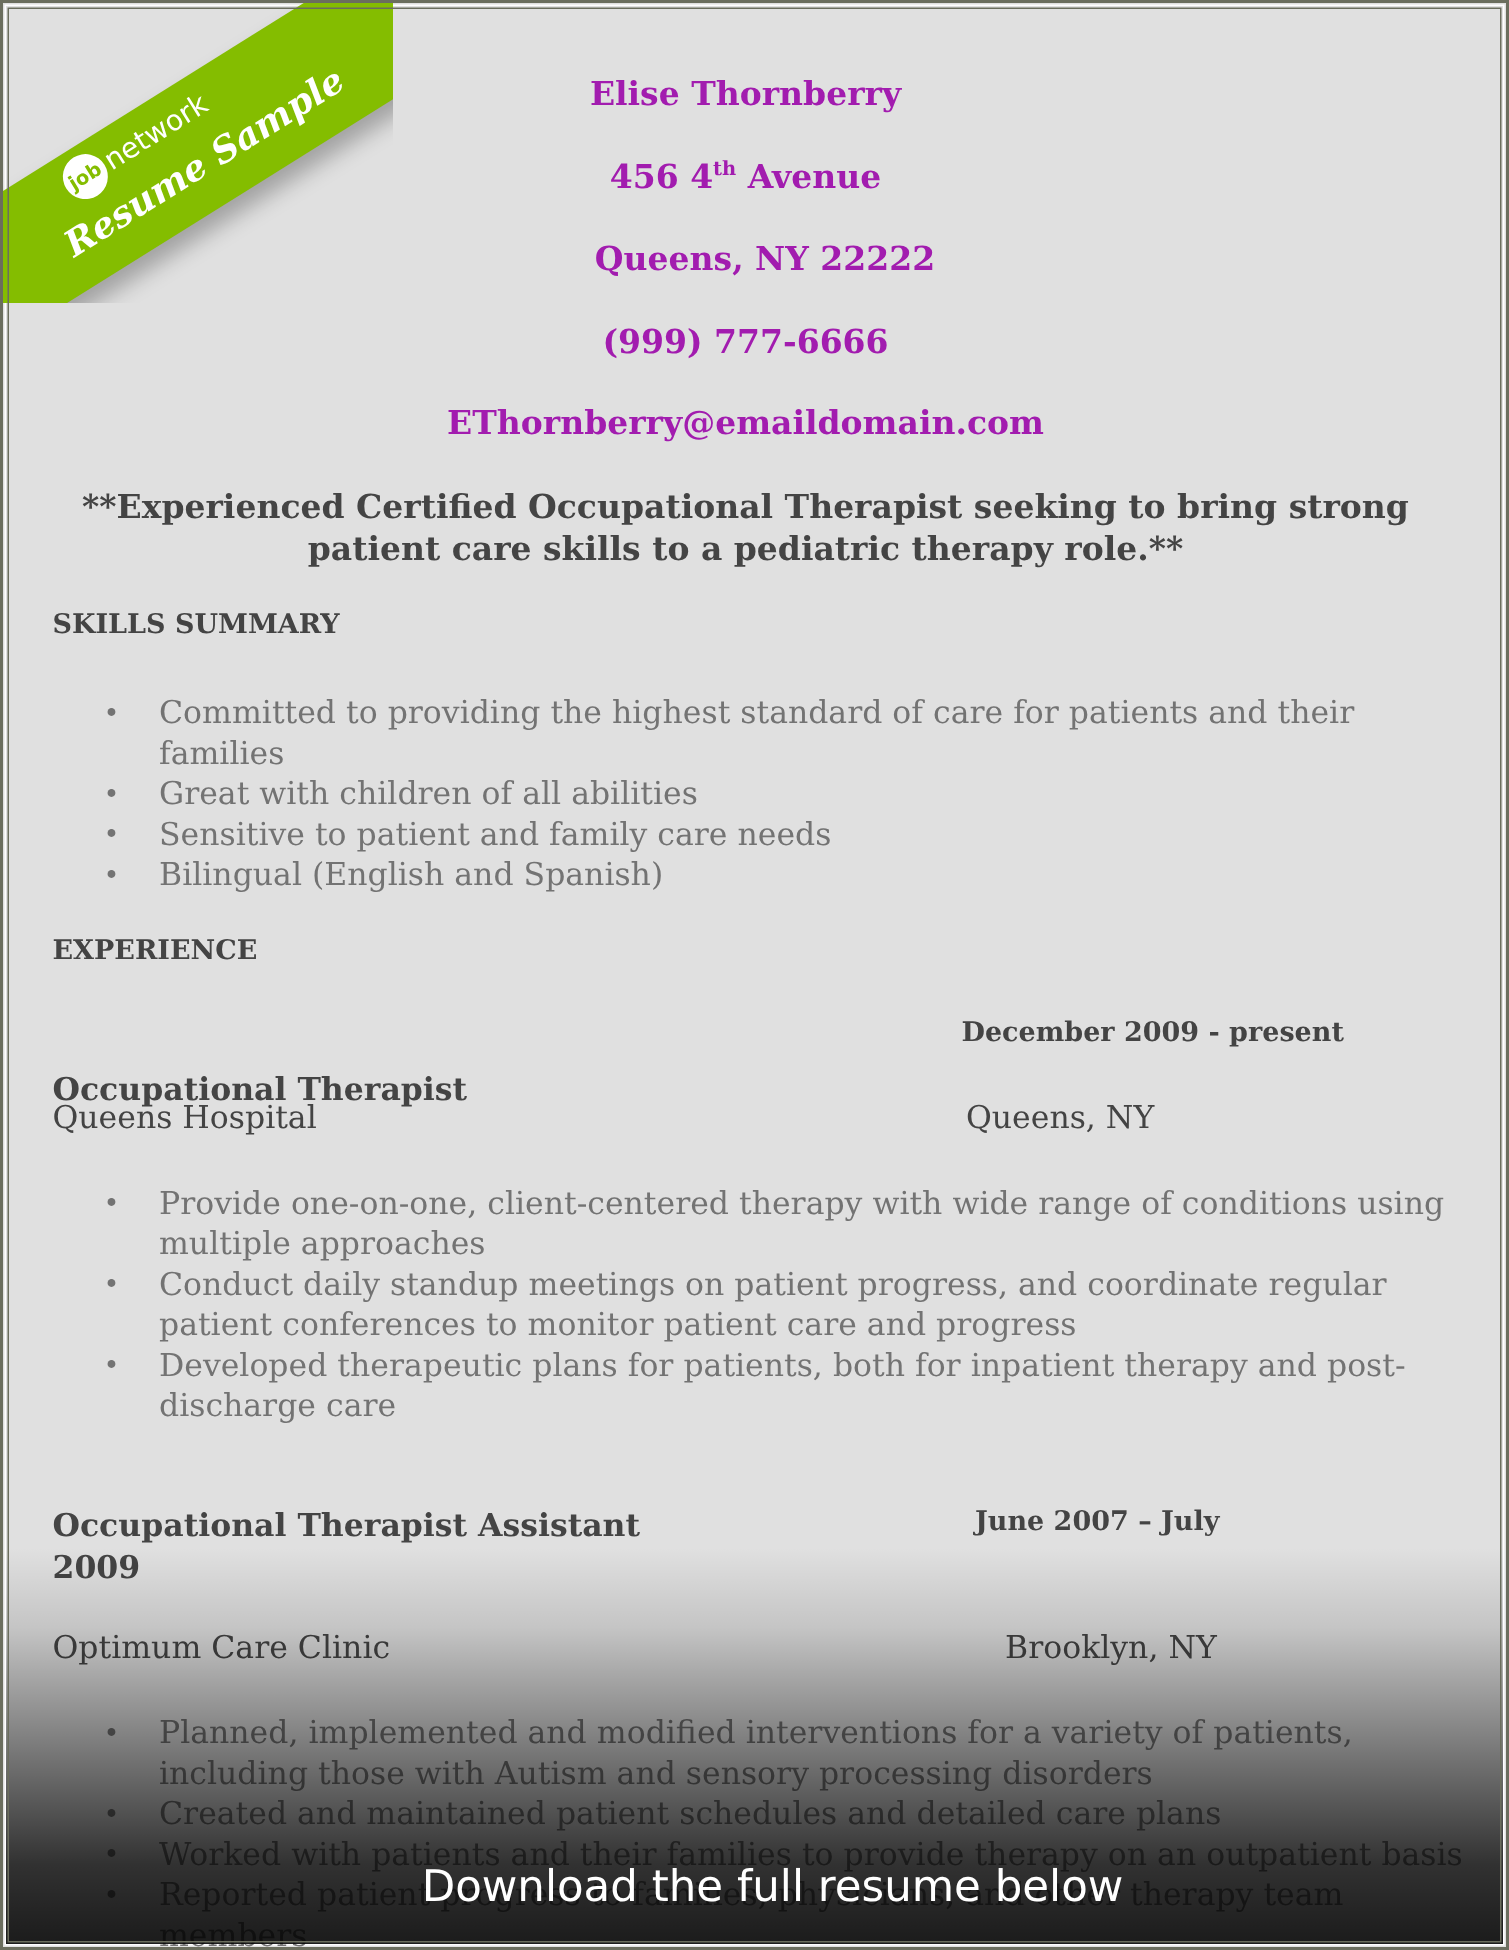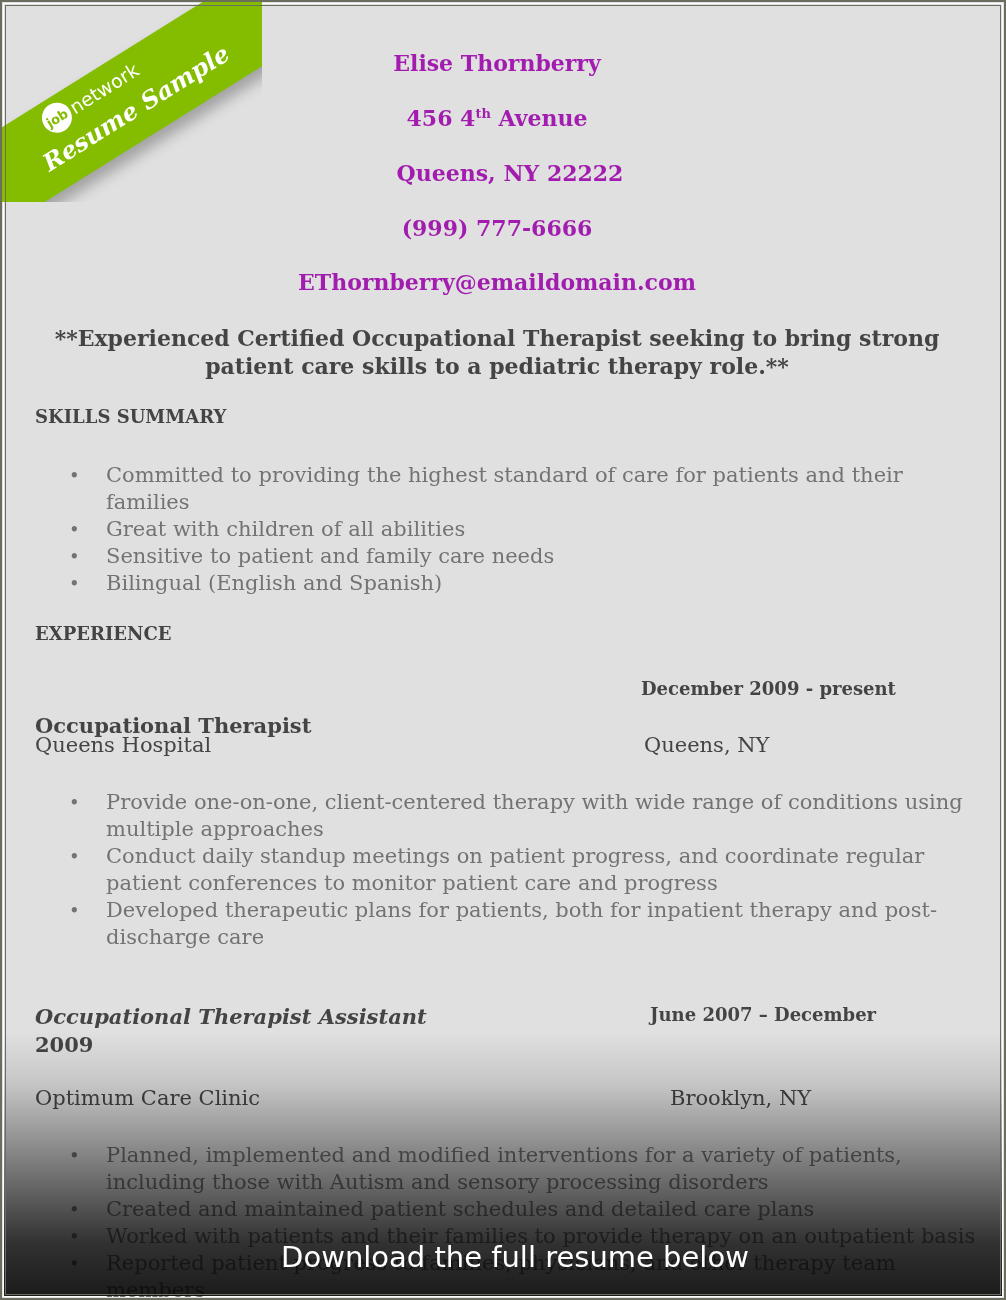--- a/index.html
+++ b/index.html
@@ -117,22 +117,22 @@
     <div class="job-title" style="top:676px;margin-top:35px;">Occupational Therapist</div>
     <div class="job-date" style="top:676px; left:639px;">December 2009 - present</div>
     <div class="job-org" style="top:731px;">Queens Hospital</div>
     <div class="job-loc" style="top:731px; left:642px;">Queens, NY</div>
     <ul class="bullets" style="top:787px;">
       <li>Provide one-on-one, client-centered therapy with wide range of conditions using multiple approaches</li>
       <li>Conduct daily standup meetings on patient progress, and coordinate regular patient conferences to monitor patient care and progress</li>
       <li>Developed therapeutic plans for patients, both for inpatient therapy and post-discharge care</li>
     </ul>
 
-    <div class="job-title" style="top:1002px;font-style:italic;">Occupational Therapist Assistant</div>
-    <div class="job-date" style="top:1002px; left:648px;">June 2007 – December</div>
+    <div class="job-title" style="top:1002px;">Occupational Therapist Assistant</div>
+    <div class="job-date" style="top:1002px; left:648px;">June 2007 – July</div>
     <div class="job-title" style="top:1030px;">2009</div>
     <div class="job-org" style="top:1084px;">Optimum Care Clinic</div>
     <div class="job-loc" style="top:1084px; left:668px;">Brooklyn, NY</div>
     <ul class="bullets" style="top:1140px;">
       <li>Planned, implemented and modified interventions for a variety of patients, including those with Autism and sensory processing disorders</li>
       <li>Created and maintained patient schedules and detailed care plans</li>
       <li>Worked with patients and their families to provide therapy on an outpatient basis</li>
       <li>Reported patient progress to families, physicians, and other therapy team members</li>
     </ul>
   </div>

